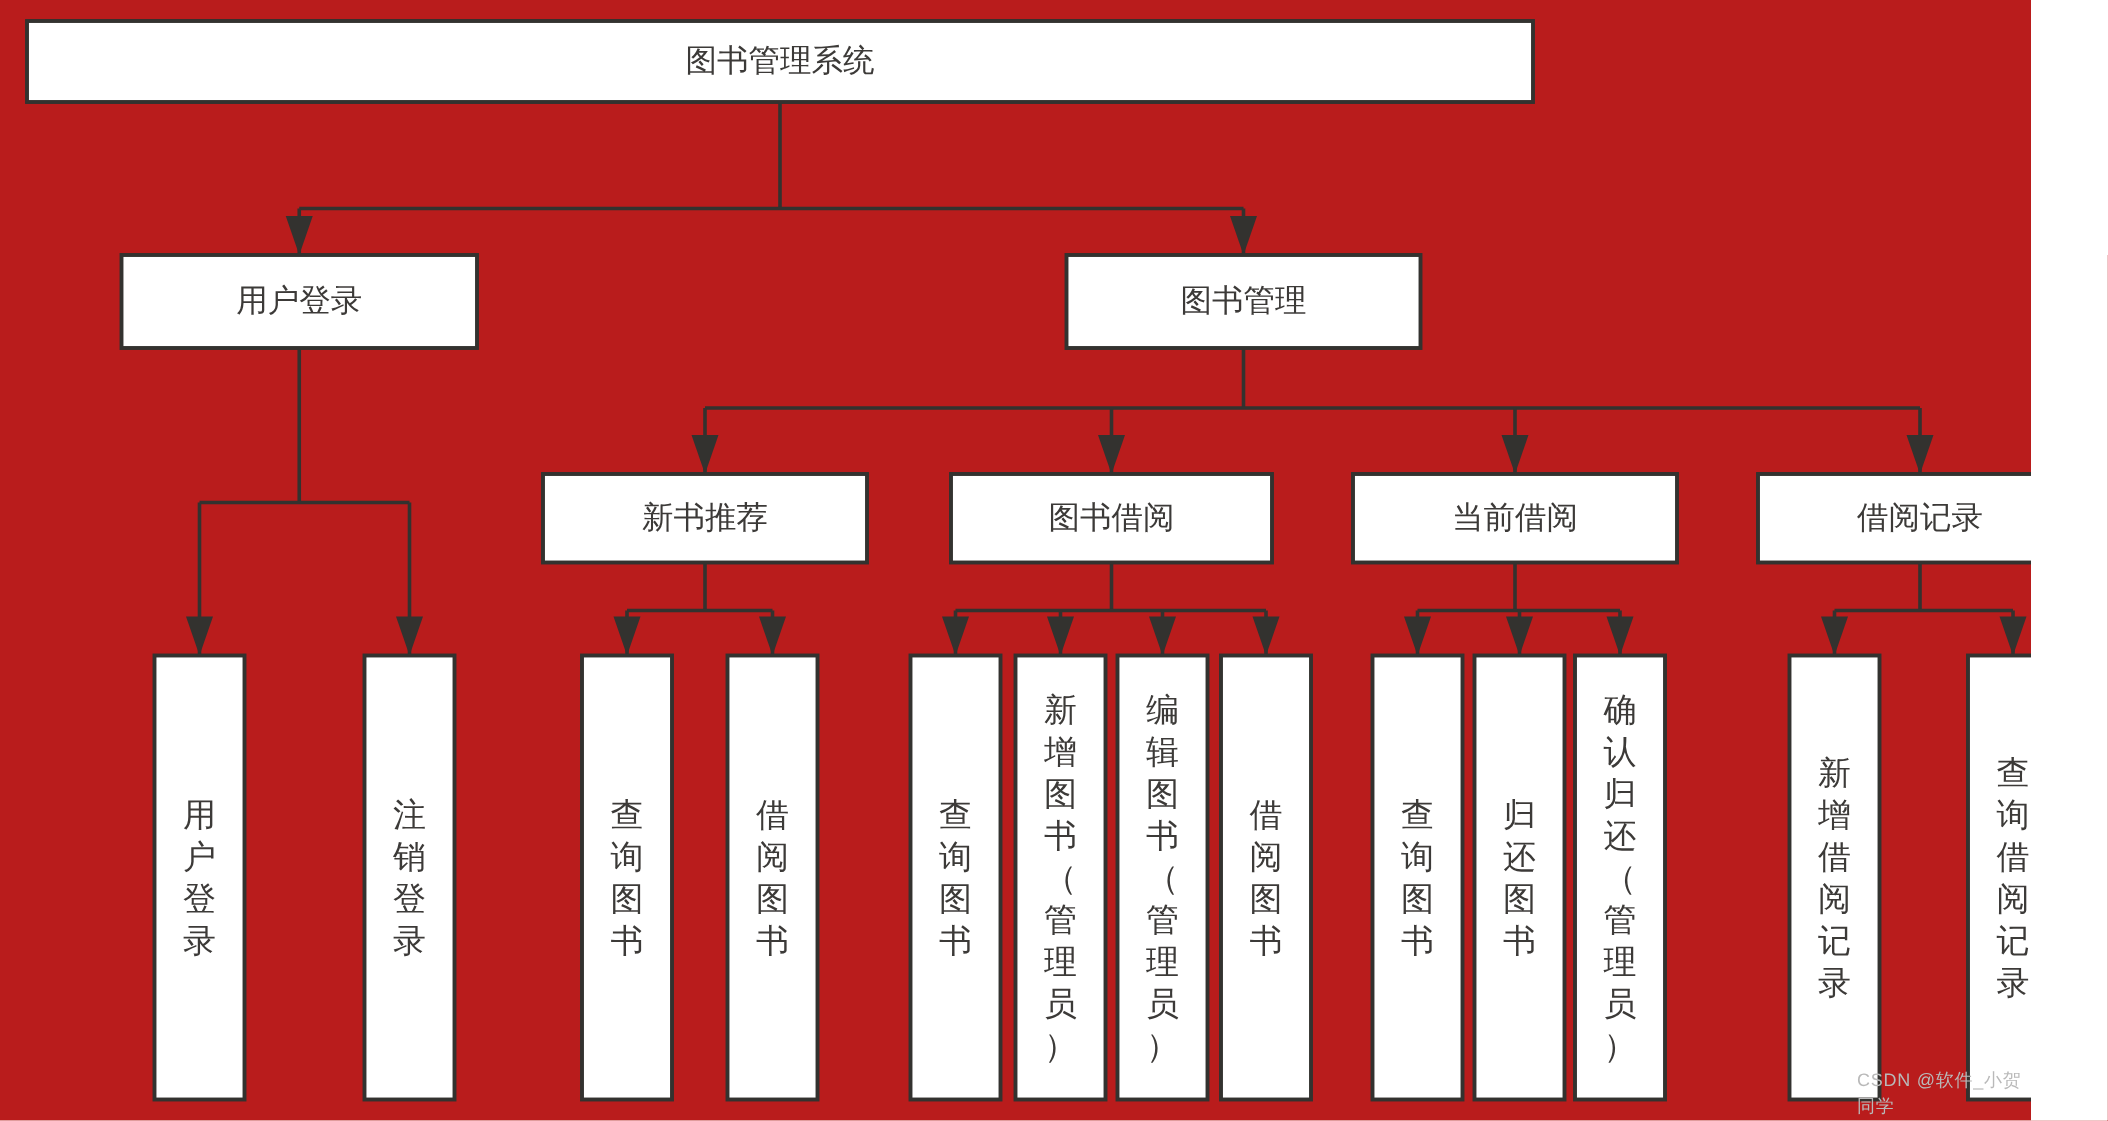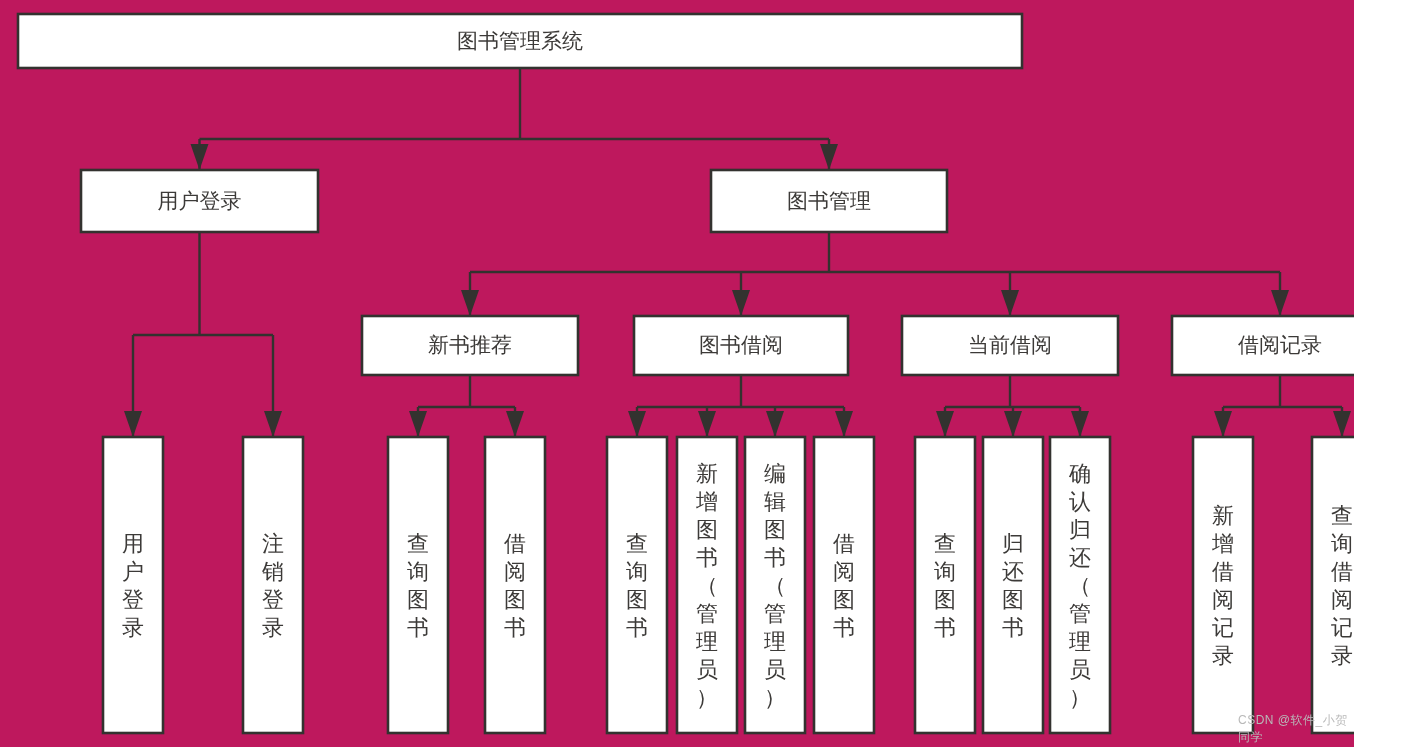--- a/index.html
+++ b/index.html
@@ -8,21 +8,21 @@
     padding: 0;
     background: #ffffff;
   }
   body {
     font-family: "Liberation Sans", "DejaVu Sans", sans-serif;
   }
   #diagram-root {
     position: relative;
     width: 1354px;
     height: 747px;
-    background: #be185d;
+    background: #b91c1c;
     overflow: hidden;
   }
   svg#tree-svg {
     position: absolute;
     left: 0;
     top: 0;
     width: 1405px;
     height: 747px;
     display: block;
   }

